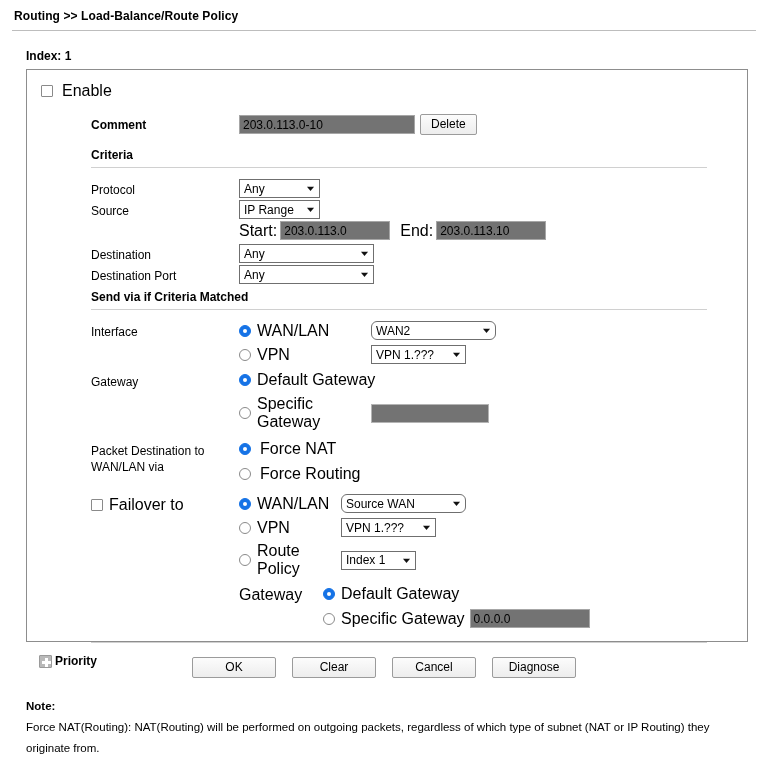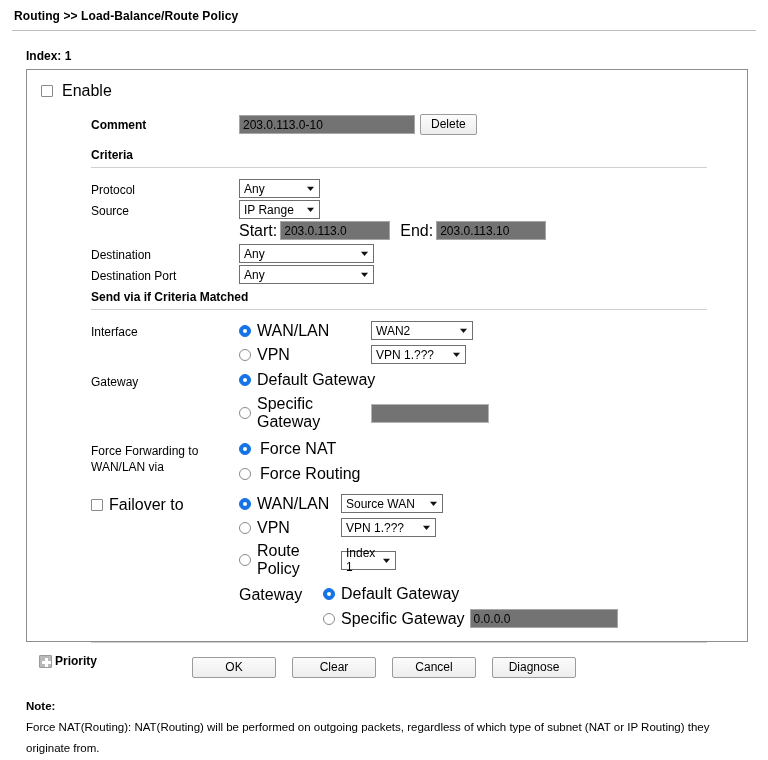--- a/index.html
+++ b/index.html
@@ -144,23 +144,23 @@
   }
   .sel .chev {
     font-size: 9px;
     line-height: 9px;
     margin-left: 7px;
     transform: scaleX(1.35) scaleY(0.85);
     color: #111;
   }
   .w81  { width: 81px; }
   .w135 { width: 135px; }
-  .w125 { width: 102px; }
+  .w125 { width: 125px; border-radius: 6px; }
   .w95  { width: 95px; }
-  .w75  { width: 55px; }
+  .w75  { width: 75px; }
 
   
   .btn {
     height: 21px;
     min-width: 60px;
     border: 1px solid #9b9b9b;
     border-radius: 2px;
     background: linear-gradient(#fcfcfc, #ededed);
     font-family: "Liberation Sans", sans-serif;
     font-size: 12px;
@@ -341,21 +341,21 @@
         <div class="inline gap6">
           <span class="rb"></span>
           <span class="lbl" style="width:108px;">Specific Gateway</span>
           <input class="txt empty" style="width: 118px;" value="">
         </div>
       </div>
     </div>
 
     <div class="frow" style="margin-top:9px;">
       <div class="fname">
-        <div>Force Forwarding to</div>
+        <div>Packet Destination to</div>
         <div>WAN/LAN via</div>
       </div>
       <div style="display:flex;flex-direction:column;gap:7px;">
         <div class="inline gap6">
           <span class="rb on"></span>
           <span class="lbl" style="margin-left:3px;">Force NAT</span>
         </div>
         <div class="inline gap6">
           <span class="rb"></span>
           <span class="lbl" style="margin-left:3px;">Force Routing</span>
@@ -399,21 +399,21 @@
         <div class="inline" style="align-items:flex-start;gap:6px;margin-top:2px;">
           <span class="lbl" style="width:78px;padding-top:1px;">Gateway</span>
           <div style="display:flex;flex-direction:column;gap:6px;">
             <div class="inline gap6">
               <span class="rb on"></span>
               <span class="lbl">Default Gateway</span>
             </div>
             <div class="inline gap6">
               <span class="rb"></span>
               <span class="lbl">Specific Gateway</span>
-              <input class="txt" style="width: 148px; margin-left: -1px;" value="0.0.0.0">
+              <input class="txt" style="width: 120px; margin-left: -1px;" value="0.0.0.0">
             </div>
           </div>
         </div>
       </div>
     </div>
 
   </div>
 
   <div class="prio-rule" style="margin-top:14px;"></div>
   <div class="prio">

